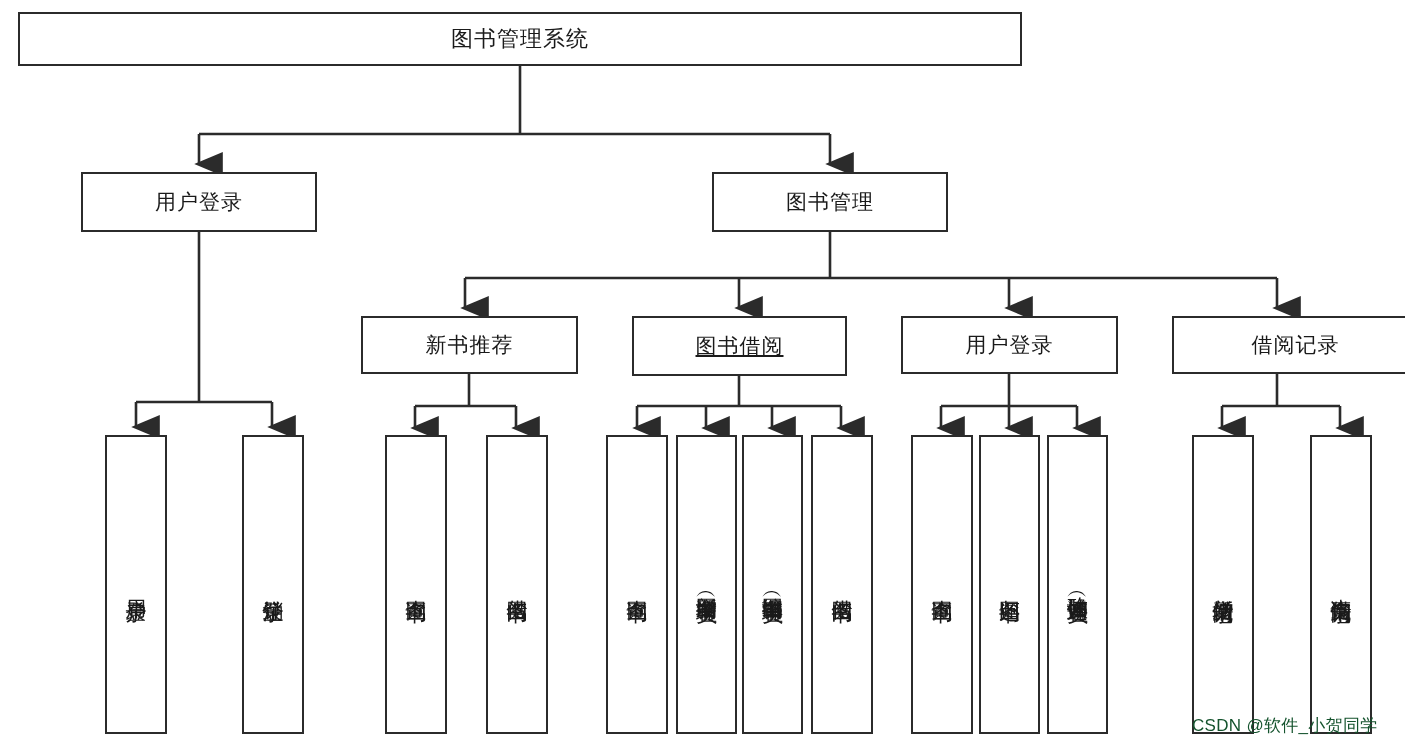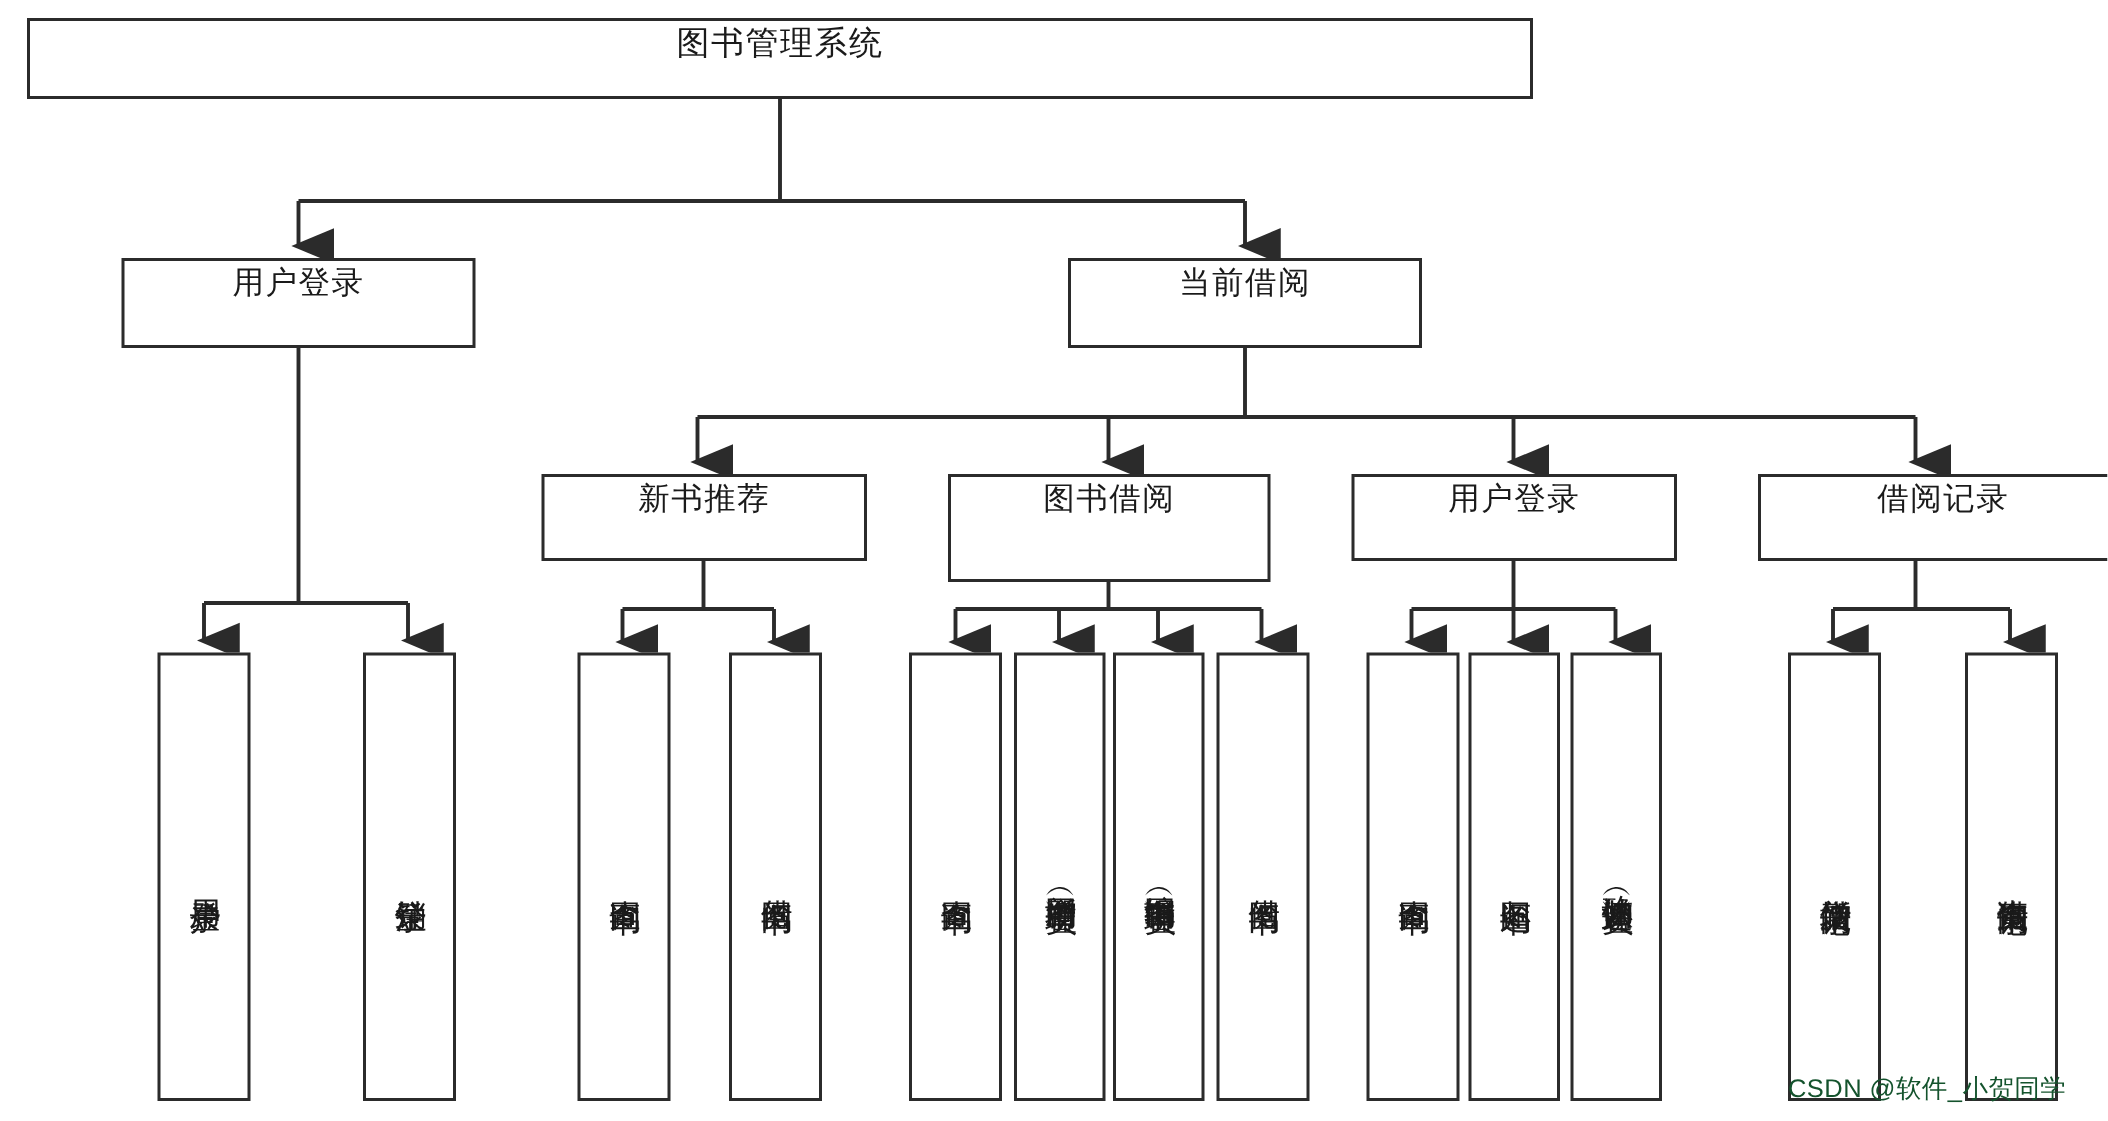--- a/index.html
+++ b/index.html
@@ -25,21 +25,21 @@
     width: 1405px;
     height: 747px;
     pointer-events: none;
   }
   .node {
     position: absolute;
     box-sizing: border-box;
     background: #ffffff;
     border: 2px solid #2b2b2b;
     display: flex;
-    align-items: flex-start;
+    align-items: center;
     justify-content: center;
     color: #1a1a1a;
     z-index: 2;
   }
   .node.root {
     font-size: 22px;
   }
   .node.lvl2 {
     font-size: 21px;
   }
@@ -128,27 +128,27 @@
   </svg>
 
   <div class="node root" style="left:18px; top:12px; width:1004px; height:54px;">
     <span class="hlabel">图书管理系统</span>
   </div>
 
   <div class="node lvl2" style="left:81px; top:172px; width:236px; height:60px;">
     <span class="hlabel">用户登录</span>
   </div>
   <div class="node lvl2" style="left:712px; top:172px; width:236px; height:60px;">
-    <span class="hlabel">当前借阅</span>
+    <span class="hlabel">图书管理</span>
   </div>
 
   <div class="node lvl3" style="left:361px; top:316px; width:217px; height:58px;">
     <span class="hlabel">新书推荐</span>
   </div>
-  <div class="node lvl3" style="left:632px; top:316px; width:215px; height:72px;">
+  <div class="node lvl3" style="left:632px; top:316px; width:215px; height:60px;text-decoration:underline;">
     <span class="hlabel">图书借阅</span>
   </div>
   <div class="node lvl3" style="left:901px; top:316px; width:217px; height:58px;">
     <span class="hlabel">用户登录</span>
   </div>
   <div class="node lvl3" style="left:1172px; top:316px; width:247px; height:58px;font-family:Liberation Mono, monospace;">
     <span class="hlabel">借阅记录</span>
   </div>
 
   <div class="node leaf" style="left:105px; top:435px; width:62px; height:299px;">

